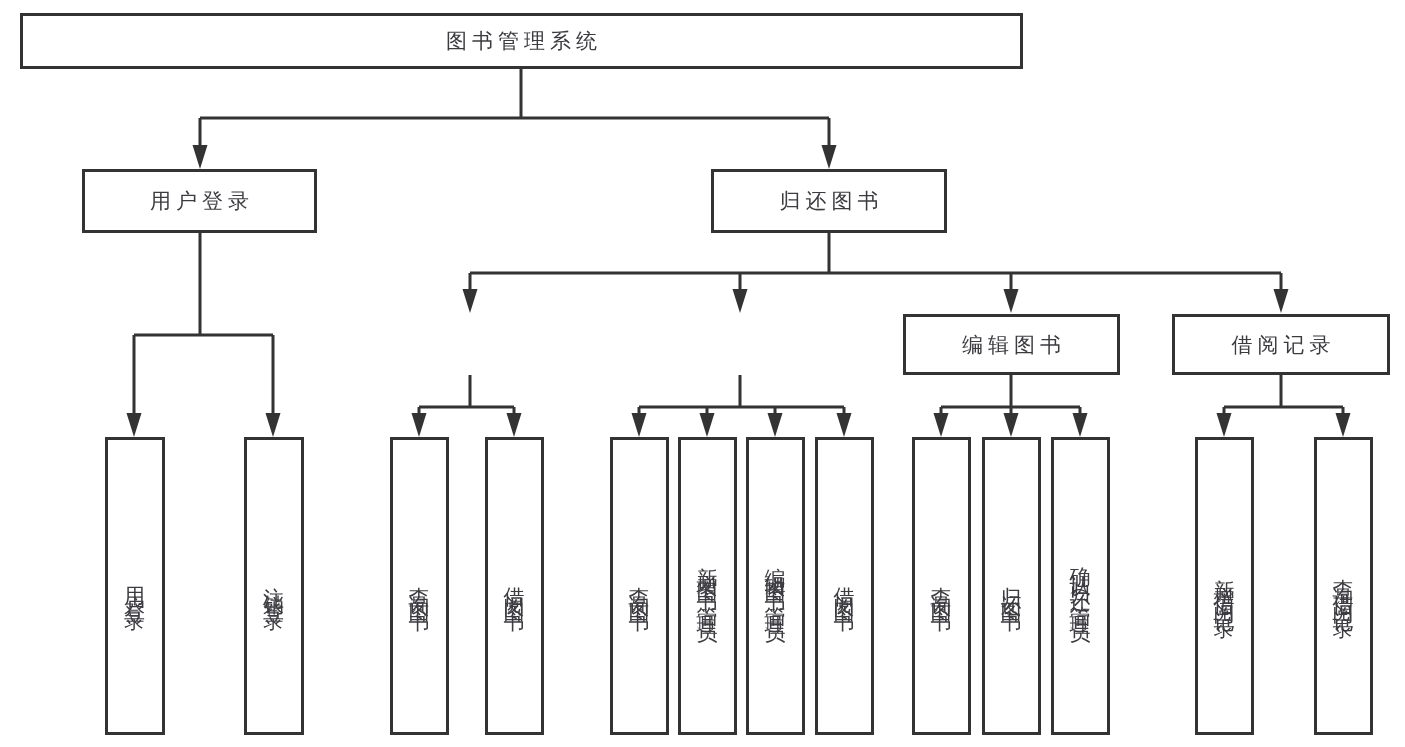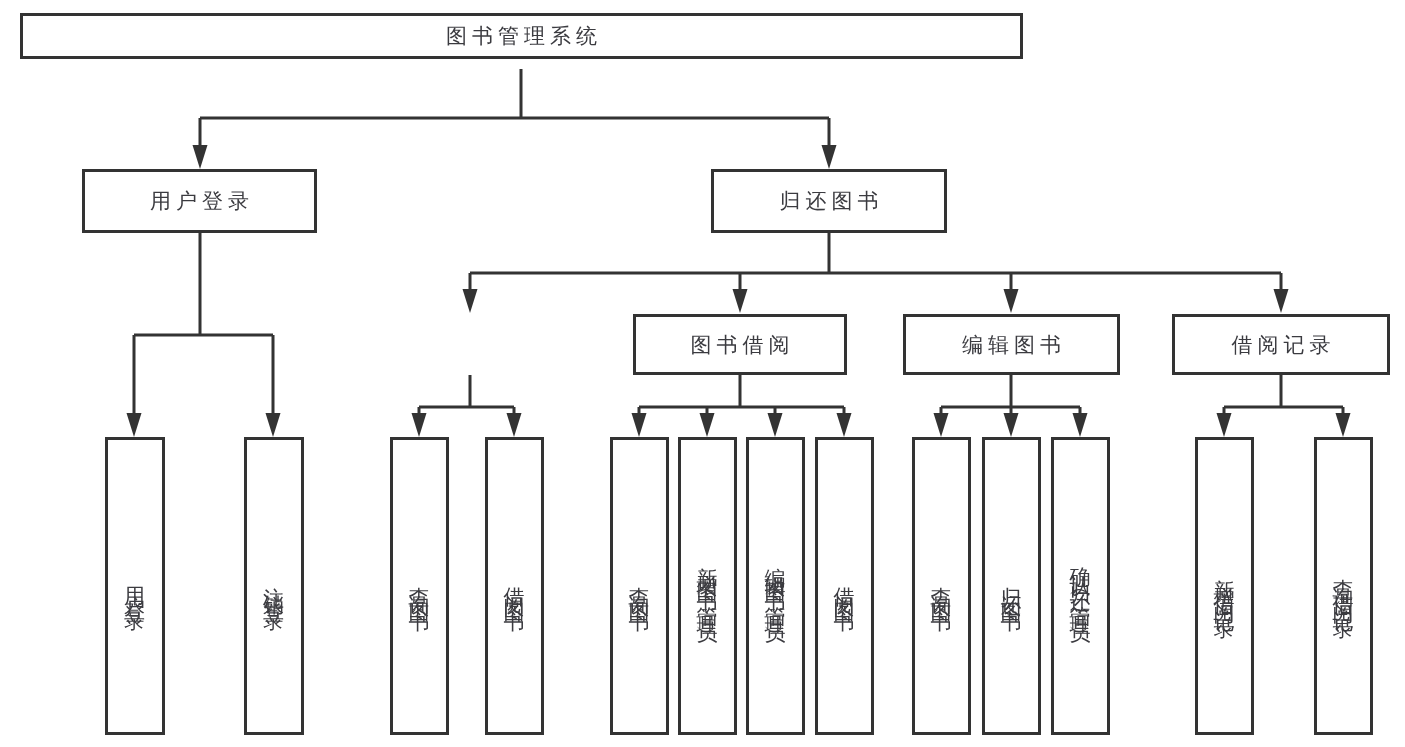--- a/index.html
+++ b/index.html
@@ -91,26 +91,25 @@
       <polygon points="767.5,413 782.5,413 775,437"></polygon>
       <polygon points="836.5,413 851.5,413 844,437"></polygon>
       <polygon points="933.5,413 948.5,413 941,437"></polygon>
       <polygon points="1003.5,413 1018.5,413 1011,437"></polygon>
       <polygon points="1072.5,413 1087.5,413 1080,437"></polygon>
       <polygon points="1216.5,413 1231.5,413 1224,437"></polygon>
       <polygon points="1335.5,413 1350.5,413 1343,437"></polygon>
     </g>
   </svg>
 
-  <div class="box" style="left:20px; top:13px; width:1003px; height:46px;">图书管理系统</div>
+  <div class="box" style="left:20px; top:13px; width:1003px; height:56px;">图书管理系统</div>
 
   <div class="box" style="left:82px; top:169px; width:235px; height:64px;">用户登录</div>
   <div class="box" style="left:711px; top:169px; width:236px; height:64px;">归还图书</div>
 
-  <div class="box" style="left:633px; top:314px; width:214px; height:61px;">图书借阅</div>
   <div class="box" style="left:903px; top:314px; width:217px; height:61px;">编辑图书</div>
   <div class="box" style="left:1172px; top:314px; width:218px; height:61px;">借阅记录</div>
 
   <div class="box vbox" style="left:105px; top:437px; width:60px; height:298px;">
     <span class="vtext">用户登录</span>
   </div>
   <div class="box vbox" style="left:244px; top:437px; width:60px; height:298px;">
     <span class="vtext">注销登录</span>
   </div>
 

